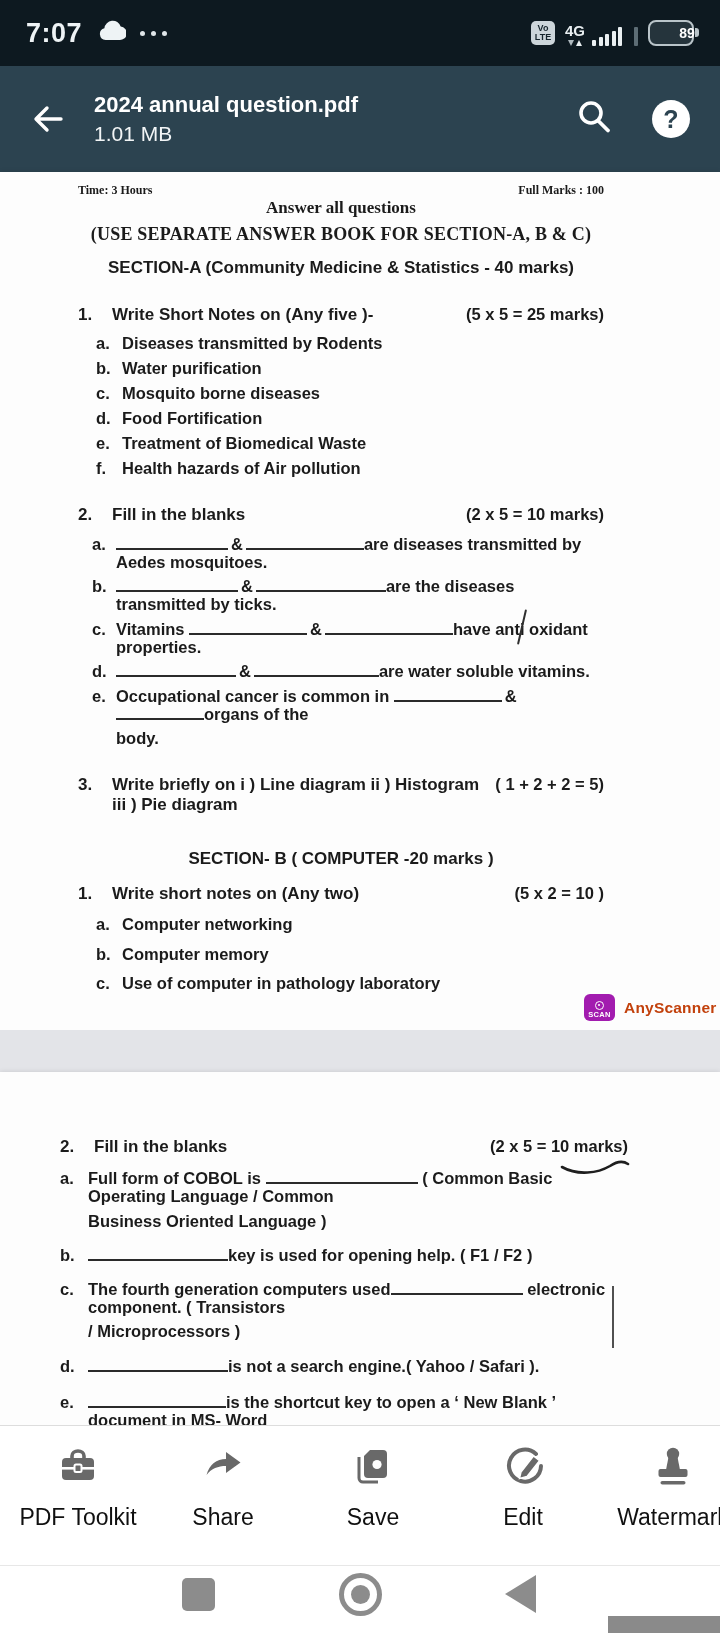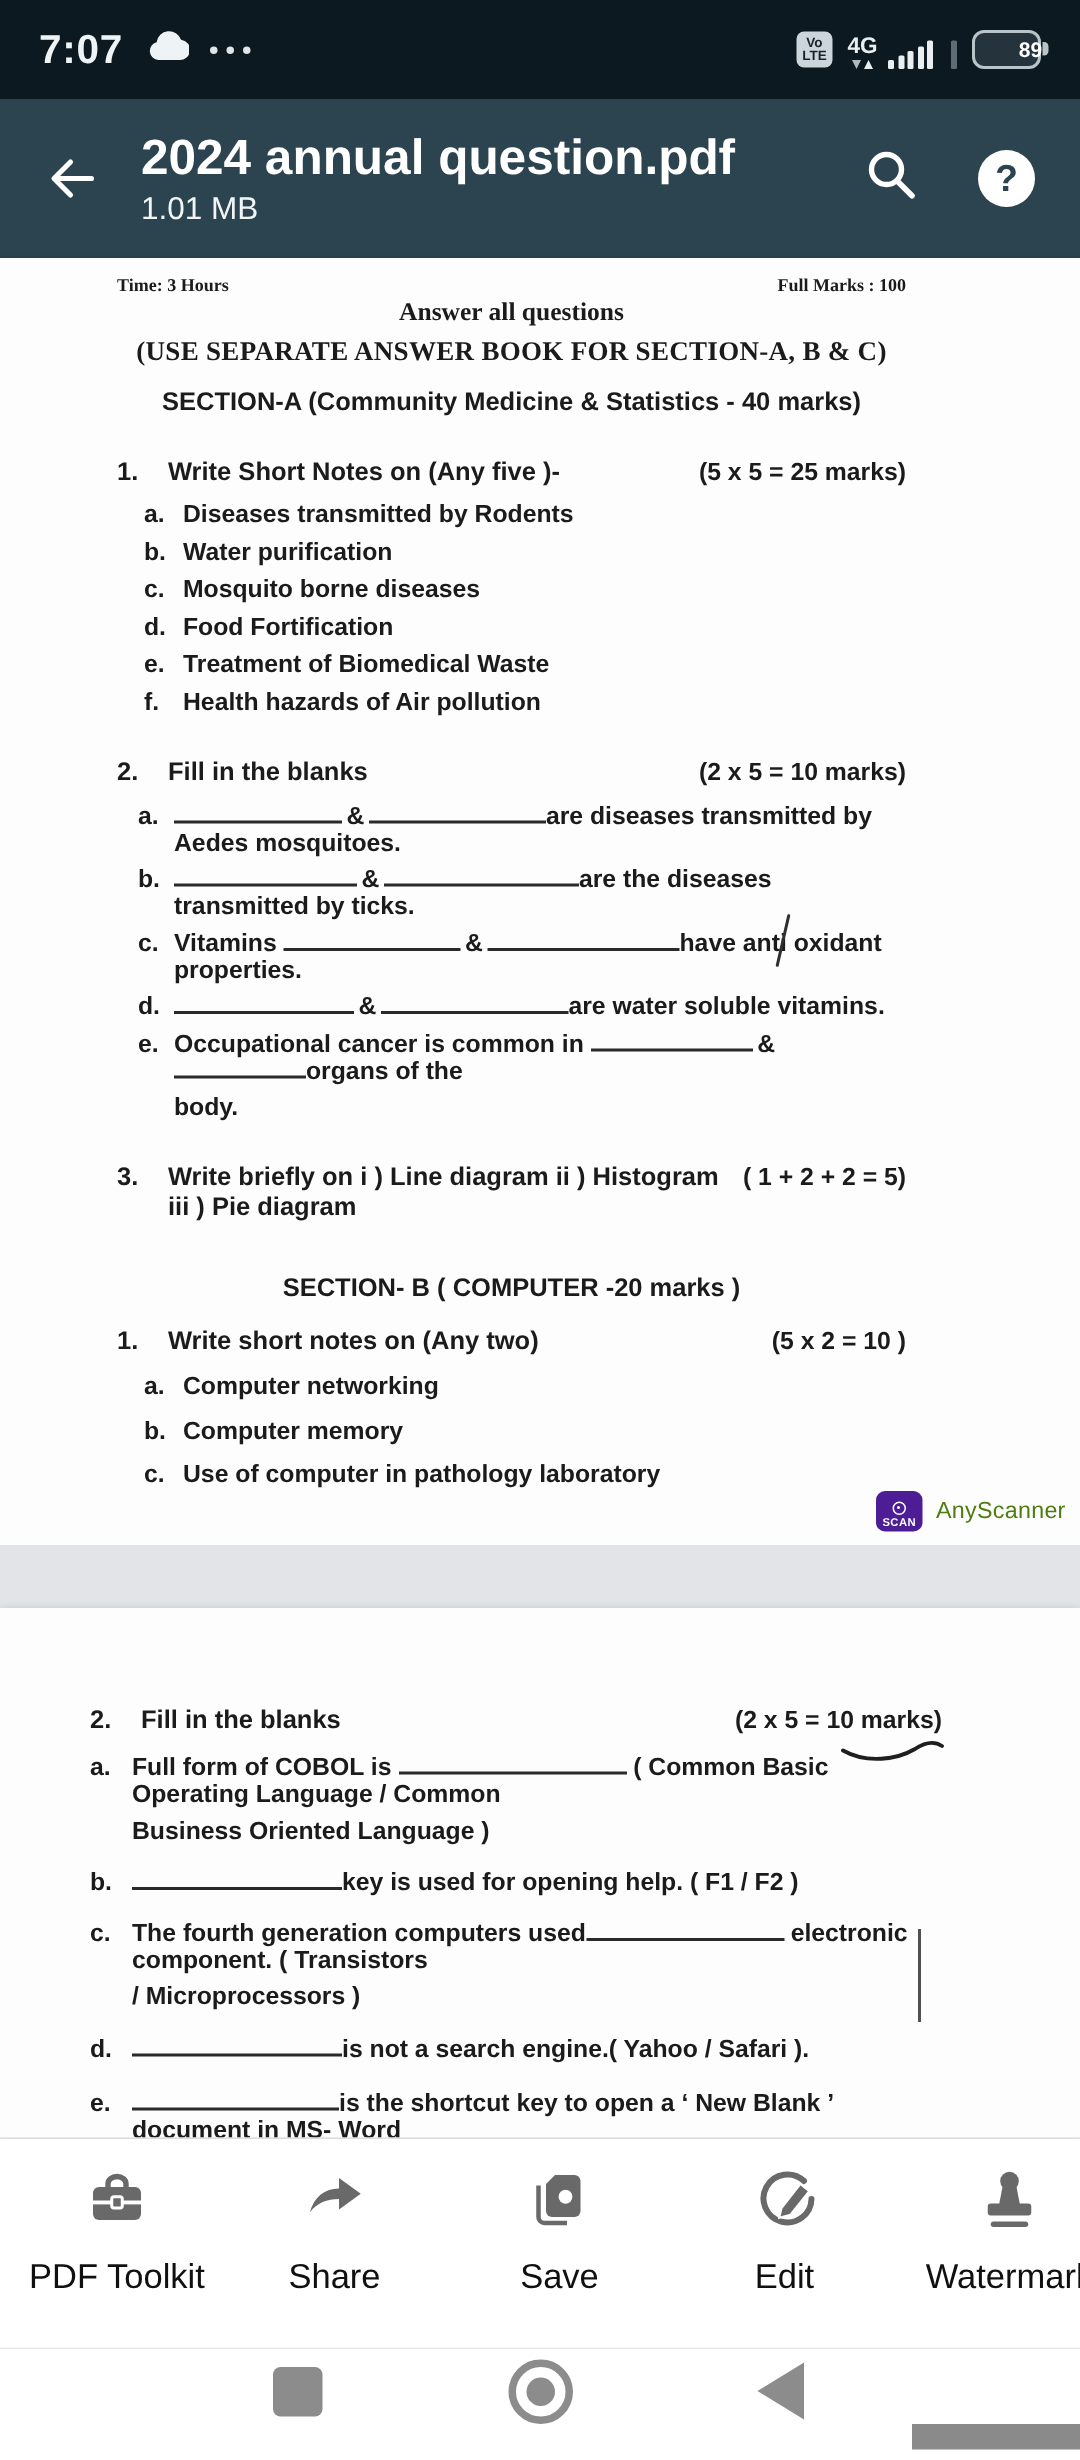--- a/index.html
+++ b/index.html
@@ -44,21 +44,21 @@
     border-radius:0 3px 3px 0;
   }
   .battery span{font-size:14px;font-weight:700;color:#ffffff;}
   
   .app-header{
     position:absolute;top:66px;left:0;right:0;height:106px;background:#2c4350;
     display:flex;align-items:center;padding:0 24px;box-sizing:border-box;color:#fff;
   }
   .hdr-back{width:44px;height:44px;display:flex;align-items:center;justify-content:center;flex:0 0 auto;}
   .hdr-titles{margin-left:26px;flex:1;min-width:0;}
-  .hdr-title{font-size:33px;font-weight:700;white-space:nowrap;overflow:hidden;}
+  .hdr-title{font-size:22px;font-weight:700;white-space:nowrap;overflow:hidden;}
   .hdr-sub{font-size:21px;font-weight:400;margin-top:4px;color:#f2f5f6;}
   .hdr-actions{display:flex;align-items:center;gap:38px;flex:0 0 auto;margin-right:6px;}
   .help-circle{
     width:38px;height:38px;border-radius:50%;background:#ffffff;color:#2c4350;
     display:flex;align-items:center;justify-content:center;font-size:25px;font-weight:700;
   }
   
   .doc{position:absolute;top:172px;left:0;right:0;bottom:215px;background:#e3e4e8;}
   .page{position:absolute;left:0;right:0;background:#fdfdfd;color:#1b1b1b;box-shadow:0 0 5px rgba(0,0,0,.12);}
   .page1{top:0;height:858px;}
@@ -91,27 +91,27 @@
   .cont-line{margin-left:24px;margin-top:2px;align-items:flex-end;}
   .q3row{margin-top:28px;}
   .secb{margin-top:34px;font-size:17px;font-weight:700;}
   .qb1row{margin-top:15px;}
   .list2{margin-top:12px;margin-left:18px;}
   .list2 .li{display:flex;font-weight:700;font-size:16.5px;margin-bottom:12px;line-height:17.5px;}
   .list2 .li .lbl{width:26px;flex:0 0 auto;}
   
   .scanner{position:absolute;left:584px;top:822px;display:flex;align-items:center;}
   .scan-ic{
-    width:31px;height:27px;border-radius:6px;background:#4c1d95;display:flex;flex-direction:column;
+    width:31px;height:27px;border-radius:6px;background:#a21caf;display:flex;flex-direction:column;
     align-items:center;justify-content:flex-end;padding-bottom:2px;box-sizing:border-box;
   }
   .scan-ic .cam{width:7px;height:7px;border:1.6px solid #fff;border-radius:50%;margin-bottom:1px;position:relative;}
   .scan-ic .cam:after{content:"";position:absolute;left:1.6px;top:1.6px;width:2px;height:2px;border-radius:50%;background:#fff;}
   .scan-ic .t{font-size:7.5px;font-weight:700;color:#fff;letter-spacing:.3px;line-height:8px;}
-  .scanner .nm{margin-left:9px;font-size:15.5px;font-weight:400;color:#4d7c0f;letter-spacing:.2px;}
+  .scanner .nm{margin-left:9px;font-size:15.5px;font-weight:700;color:#c2410c;letter-spacing:.2px;}
   
   .pen-slash{position:absolute;left:521px;top:437px;width:2px;height:36px;background:#2f2f2f;transform:rotate(13deg);border-radius:2px;}
   .check-svg{position:absolute;right:-4px;top:21px;}
   .vline2{position:absolute;left:612px;top:214px;width:2px;height:62px;background:#242424;opacity:.8;}
   
   .toolbar{
     position:absolute;top:1425px;left:0;right:0;height:140px;background:#ffffff;
     border-top:1px solid #dddddd;
   }
   .tool-item{position:absolute;top:14px;width:150px;display:flex;flex-direction:column;align-items:center;}

